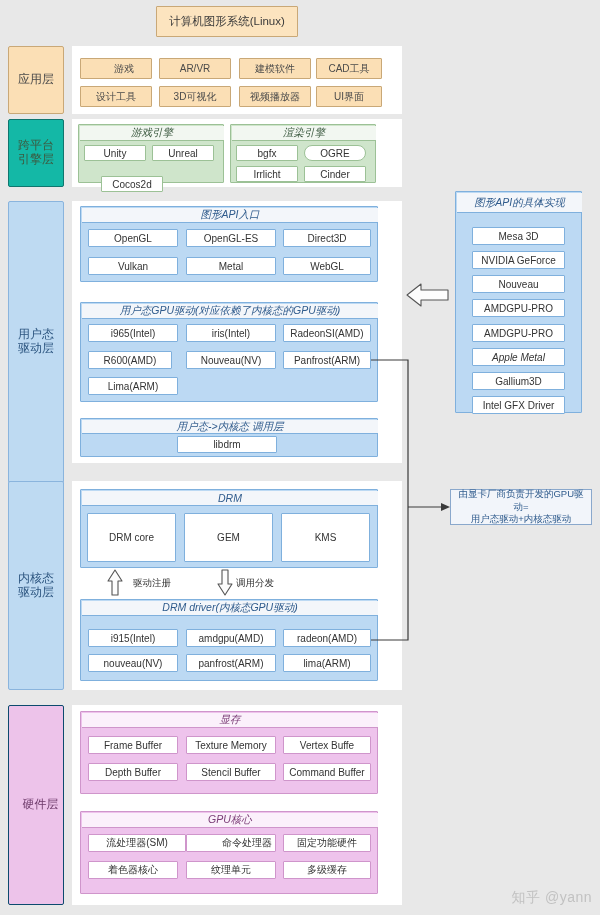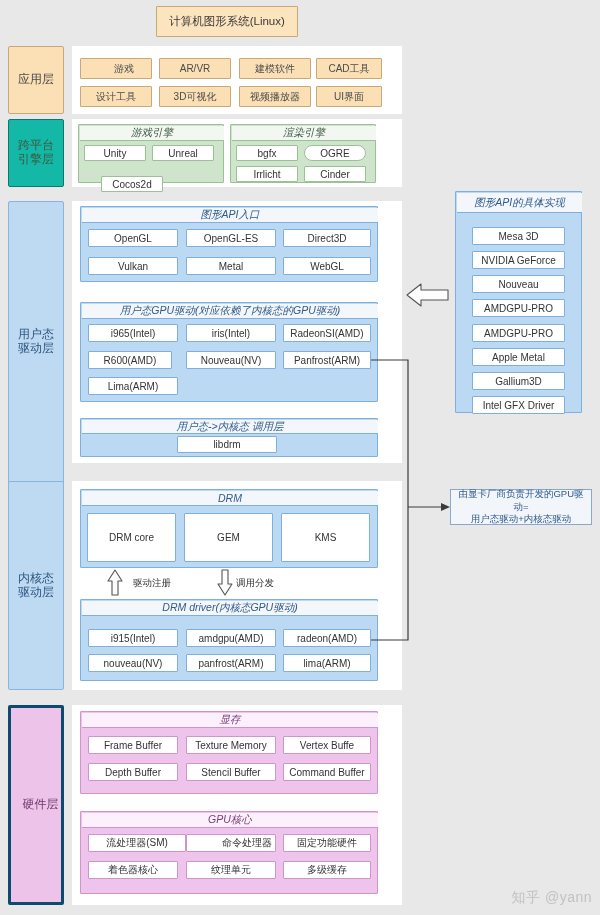--- a/index.html
+++ b/index.html
@@ -27,21 +27,21 @@
     color: #3a3a3a; font-size: 11.5px;
     left: 156px; top: 6px; width: 142px; height: 31px;
   }
 
   
   .layer-label { font-size: 12px; border-radius: 2px; }
   .layer-app    { background: #fbdfb5; border: 1px solid #c9a877; color: #4a4a4a; }
   .layer-engine { background: #14b8a6; border: 1px solid #0f766e; color: #3c5a40; text-align: center; }
   .layer-user   { background: #bedaf2; border: 1px solid #8ab4dd; color: #2d5680; }
   .layer-kernel { background: #bedaf2; border: 1px solid #8ab4dd; color: #2d5680; }
-  .layer-hw     { background: #edc3ea; border: 3px solid #0c4a6e; color: #6d3a6a; padding-left: 9px; }
+  .layer-hw     { background: #edc3ea; border: 1px solid #0c4a6e; color: #6d3a6a; padding-left: 9px; }
 
   
   .panel { position: absolute; background: #ffffff; }
 
   
   .group { position: absolute; border-radius: 1px; }
   .group-blue  { background: #bcd9f3; border: 1px solid #7fb0dd; }
   .group-green { background: #cfe5cb; border: 1px solid #9cc196; }
   .group-pink  { background: #eec3ec; border: 1px solid #cf95cb; }
 
@@ -208,21 +208,21 @@
   <div class="chip chip-pink" style="left:283px; top:861px; width:88px; height:18px;">多级缓存</div>
 
   <div class="group group-blue" style="left:455px; top:191px; width:127px; height:222px;">
     <div class="group-head group-head-blue" style="width:125px; height:20px;">图形API的具体实现</div>
   </div>
   <div class="chip chip-blue" style="left:472px; top:227px; width:93px; height:18px;">Mesa 3D</div>
   <div class="chip chip-blue" style="left:472px; top:251px; width:93px; height:18px;">NVIDIA GeForce</div>
   <div class="chip chip-blue" style="left:472px; top:275px; width:93px; height:18px;">Nouveau</div>
   <div class="chip chip-blue" style="left:472px; top:299px; width:93px; height:18px;">AMDGPU-PRO</div>
   <div class="chip chip-blue" style="left:472px; top:324px; width:93px; height:18px;">AMDGPU-PRO</div>
-  <div class="chip chip-blue" style="left:472px; top:348px; width:93px; height:18px;">Apple Metal</div>
+  <div class="chip chip-blue" style="left:472px; top:348px; width:93px; height:18px;font-style:italic;">Apple Metal</div>
   <div class="chip chip-blue" style="left:472px; top:372px; width:93px; height:18px;">Gallium3D</div>
   <div class="chip chip-blue" style="left:472px; top:396px; width:93px; height:18px;">Intel GFX Driver</div>
 
   <div class="note-box" style="left:450px; top:489px; width:142px; height:36px; white-space:pre-line;"><span style="white-space:pre-line">由显卡厂商负责开发的GPU驱动=
 用户态驱动+内核态驱动</span></div>
 
   <svg class="overlay" viewBox="0 0 600 915">
 
     <polygon points="407,295 421,284 421,290 448,290 448,300 421,300 421,306" fill="#fdfdfd" stroke="#555555" stroke-width="1.1" stroke-linejoin="round"></polygon>
 

